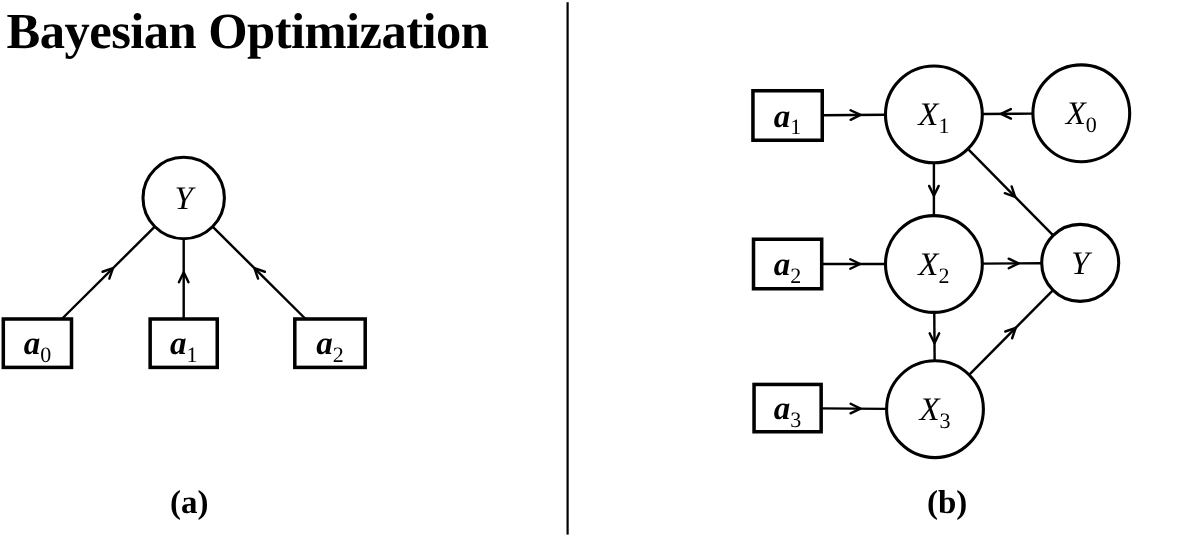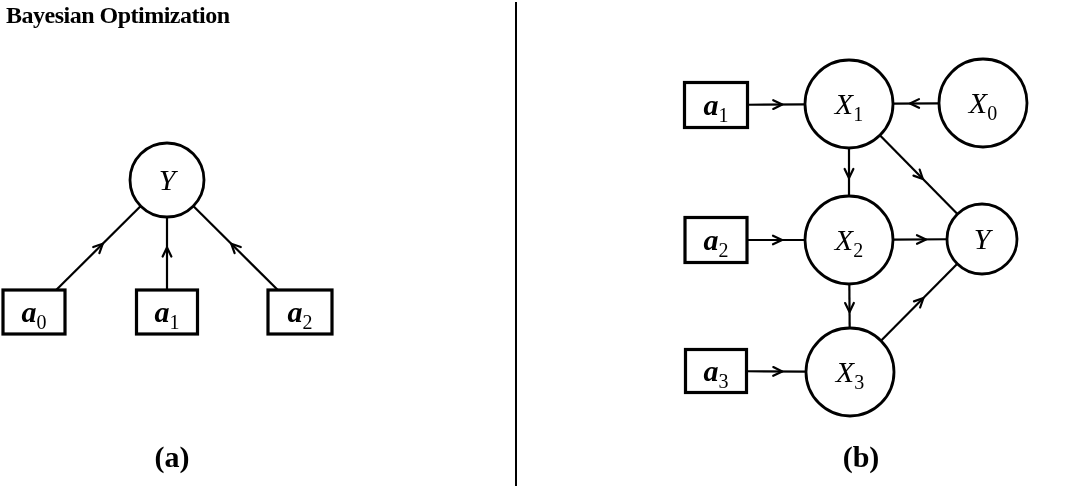--- a/index.html
+++ b/index.html
@@ -8,21 +8,21 @@
     width: 1085px;
     height: 488px;
     background: #ffffff;
     font-family: "Liberation Serif", serif;
     overflow: hidden;
   }
   .title {
     position: absolute;
     top: 2px;
     margin: 0;
-    font-size: 24px;
+    font-size: 46px;
     font-weight: bold;
     letter-spacing: -0.5px;
     color: #000000;
     white-space: nowrap;
   }
   .title-left  { left: 6px; }
   .title-right { left: 645px; }
   .divider {
     position: absolute;
     left: 515px;

